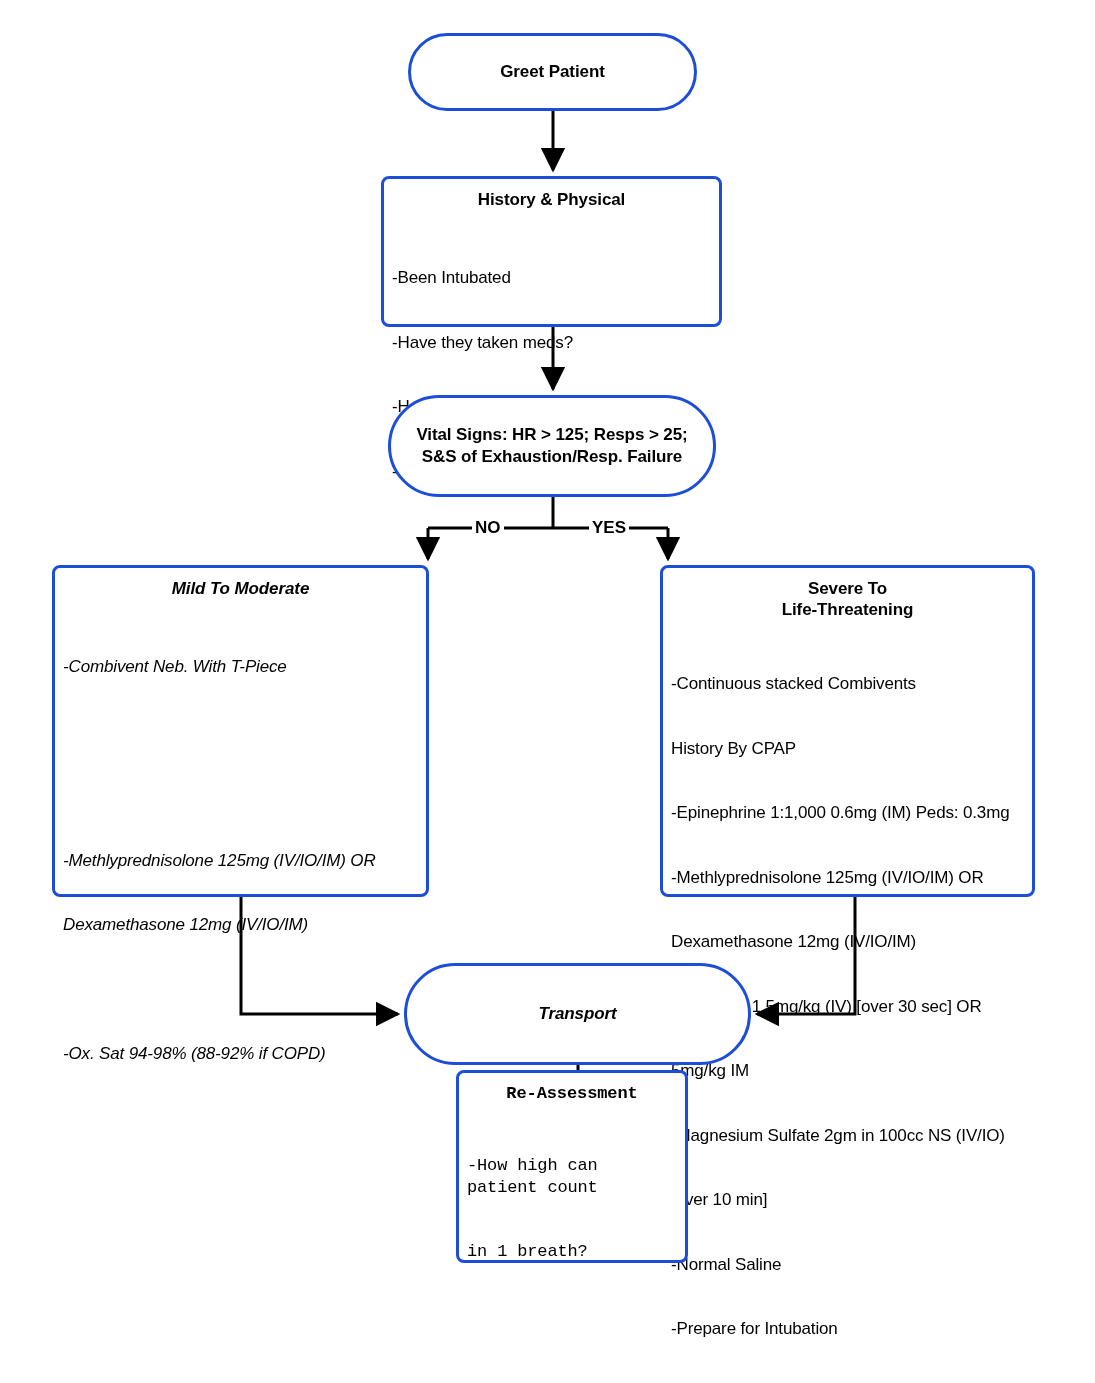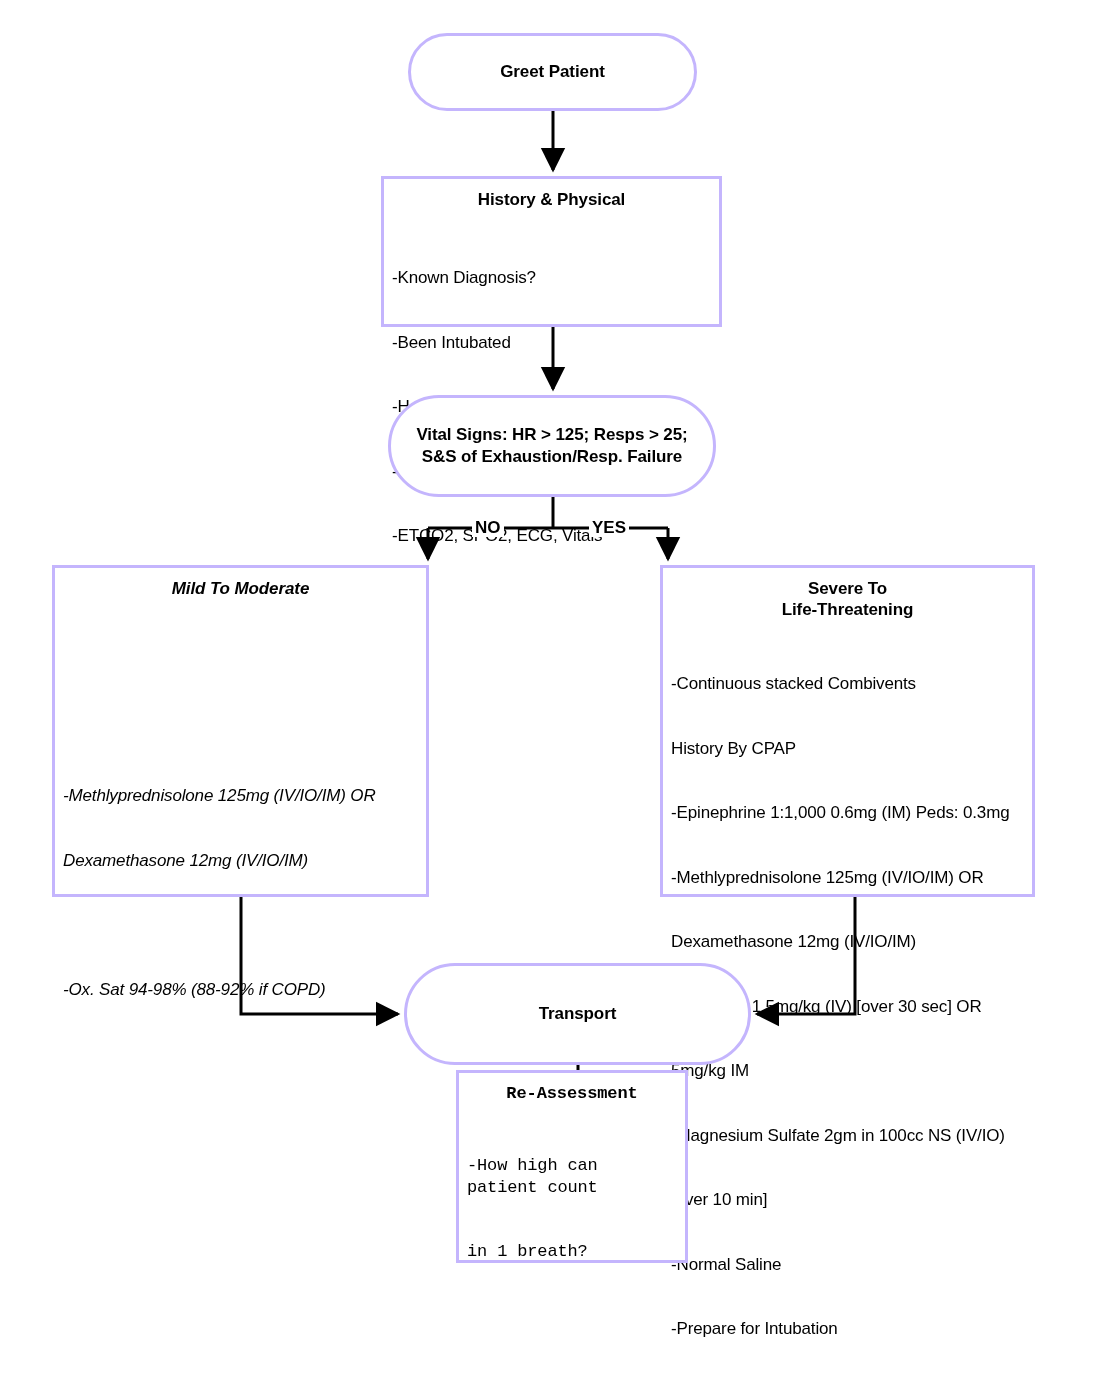--- a/index.html
+++ b/index.html
@@ -25,30 +25,30 @@
     left: 0;
     top: 0;
     width: 1095px;
     height: 1383px;
     pointer-events: none;
   }
   .node {
     position: absolute;
     box-sizing: border-box;
     background: #ffffff;
-    border: 3px solid #c4b5fd;
+    border: 3px solid #1d4ed8;
   }
   .node.capsule {
     border-radius: 999px;
     display: flex;
     align-items: center;
     justify-content: center;
   }
   .node.rect {
-    border-radius: 0;
+    border-radius: 8px;
   }
   .node-title {
     font-weight: bold;
     text-align: center;
     font-size: 17px;
     line-height: 21px;
     letter-spacing: -0.1px;
   }
   .capsule .node-title {
     font-size: 17px;
@@ -132,21 +132,20 @@
     </g>
   </svg>
 
   <div class="node capsule" style="left:408px; top:33px; width:289px; height:78px;">
     <div class="node-title">Greet Patient</div>
   </div>
 
   <div class="node rect" style="left:381px; top:176px; width:341px; height:151px;">
     <div class="node-title">History &amp; Physical</div>
     <div class="node-body">
-      <span class="body-line">-Known Diagnosis?</span>
       <span class="body-line">-Been Intubated</span>
       <span class="body-line">-Have they taken meds?</span>
       <span class="body-line">-How high can they count in 1 breath.</span>
       <span class="body-line">-ETCO2, SPO2, ECG, Vitals</span>
     </div>
   </div>
 
   <div class="node capsule" style="left:388px; top:395px; width:328px; height:102px;">
     <div class="node-title">
       <span>Vital Signs: HR &gt; 125; Resps &gt; 25;</span><br>
@@ -154,20 +153,21 @@
     </div>
   </div>
 
   <div class="edge-label" style="left:472px; top:519px;">NO</div>
 
   <div class="edge-label" style="left:589px; top:519px;">YES</div>
 
   <div class="node rect" style="left:52px; top:565px; width:377px; height:332px;font-style:italic;">
     <div class="node-title">Mild To Moderate</div>
     <div class="node-body">
+      <span class="body-line">-Combivent Neb. With T-Piece</span>
       <span class="body-line blank"></span>
       <span class="body-line blank"></span>
       <span class="body-line">-Methlyprednisolone 125mg (IV/IO/IM) OR</span>
       <span class="body-line">Dexamethasone 12mg (IV/IO/IM)</span>
       <span class="body-line blank"></span>
       <span class="body-line">-Ox. Sat 94-98% (88-92% if COPD)</span>
     </div>
   </div>
 
   <div class="node rect" style="left:660px; top:565px; width:375px; height:332px;">
@@ -184,21 +184,21 @@
       <span class="body-line">-Ketamine 1.5mg/kg (IV) [over 30 sec] OR</span>
       <span class="body-line">5mg/kg IM</span>
       <span class="body-line">-Magnesium Sulfate 2gm in 100cc NS (IV/IO)</span>
       <span class="body-line">[over 10 min]</span>
       <span class="body-line">-Normal Saline</span>
       <span class="body-line">-Prepare for Intubation</span>
       <span class="body-line">-Notify for Respiratory</span>
     </div>
   </div>
 
-  <div class="node capsule" style="left:404px; top:963px; width:347px; height:102px;">
+  <div class="node capsule" style="left:404px; top:963px; width:347px; height:102px;font-style:italic;">
     <div class="node-title">Transport</div>
   </div>
 
   <div class="node rect" style="left:456px; top:1070px; width:232px; height:193px;font-family:Liberation Mono, monospace;">
     <div class="node-title">Re-Assessment</div>
     <div class="node-body" style="margin-top:8px;">
       <span class="body-line">-How high can patient count</span>
       <span class="body-line">in 1 breath?</span>
       <span class="body-line blank"></span>
       

